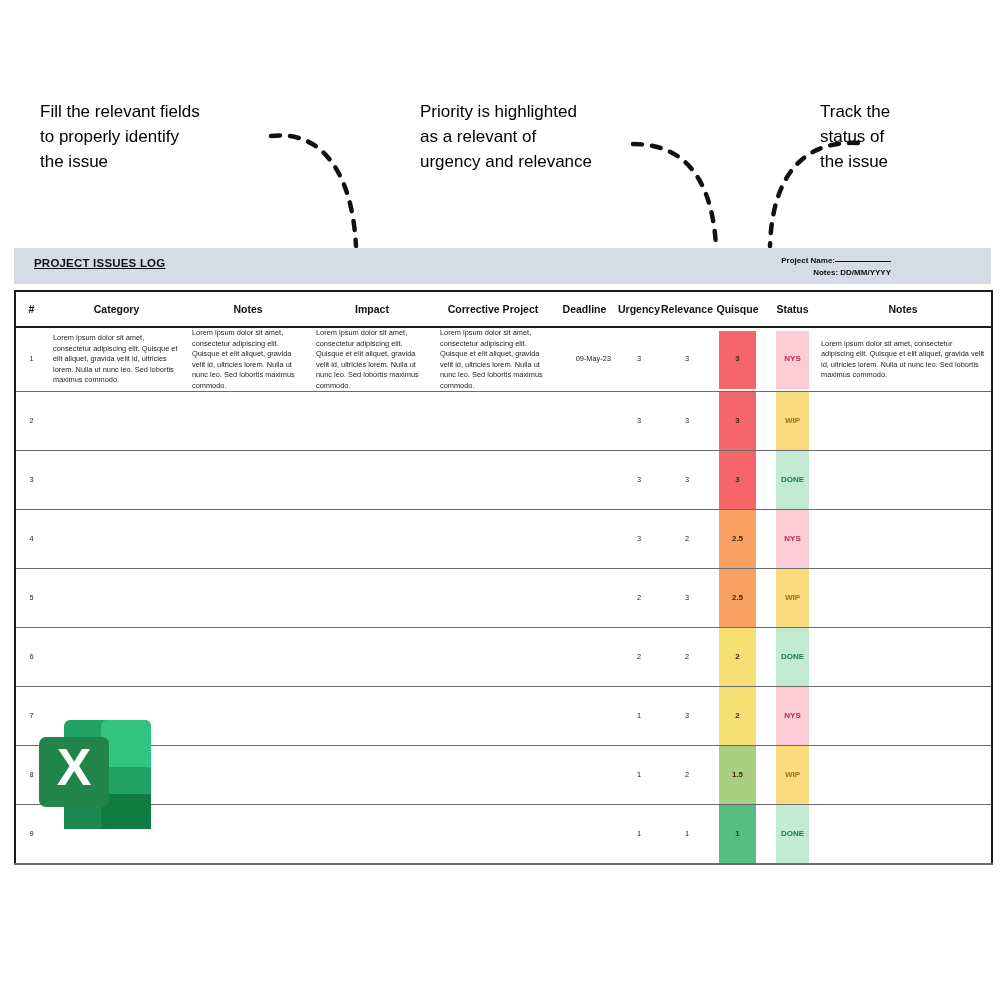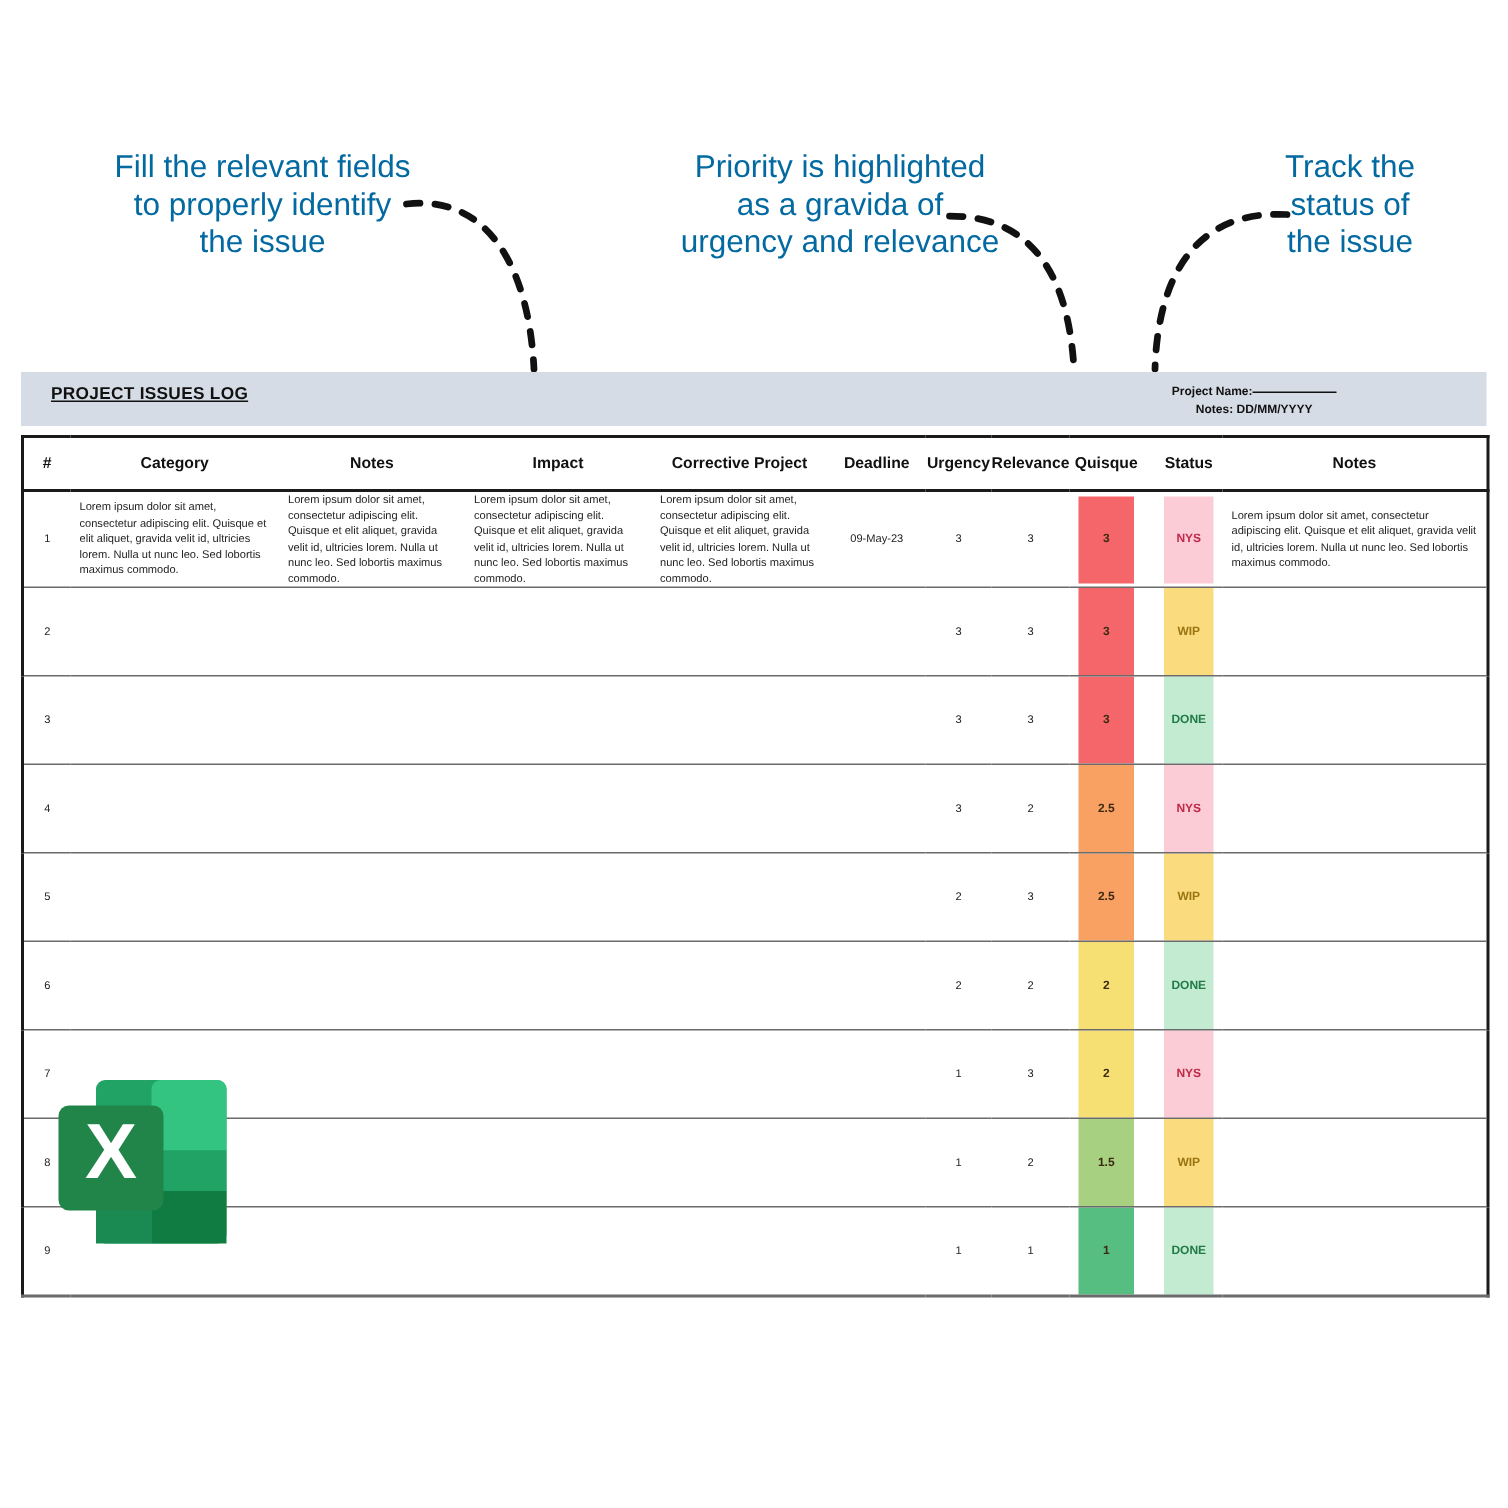--- a/index.html
+++ b/index.html
@@ -12,23 +12,22 @@
     height: 1005px;
     position: relative;
     overflow: hidden;
     font-family: "Liberation Sans", sans-serif;
     -webkit-font-smoothing: antialiased;
   }
 
   
   .annot {
     position: absolute;
-    text-align: center;
-    color: #0369a1;
-    font-size: 21px;
+    color: #000000;
+    font-size: 17px;
     line-height: 25px;
     font-family: "Liberation Sans", sans-serif;
     white-space: pre-line;
   }
   #annot-fill-fields  { left: 40px;  top: 99px;  width: 270px; }
   #annot-priority     { left: 420px; top: 99px;  width: 280px; }
   #annot-status       { left: 820px; top: 99px;  width: 160px; }
 
   .arrow-svg {
     position: absolute;
@@ -56,21 +55,21 @@
     letter-spacing: 0.2px;
   }
   #banner-meta {
     position: absolute;
     right: 100px;
     top: 6px;
     font-size: 8px;
     font-weight: bold;
     color: #111;
     line-height: 11.5px;
-    text-align: center;
+    text-align: right;
   }
   .meta-line { white-space: nowrap; }
   .blank-line {
     display: inline-block;
     border-bottom: 1px solid #111;
     width: 56px;
     height: 7px;
     vertical-align: 1px;
   }
 
@@ -116,21 +115,21 @@
     height: 58px;
     line-height: 10.5px;
   }
   table#issues-table tbody tr td.c-edge-l { border-left: 2px solid #1b1b1b; }
   table#issues-table tbody tr td.c-edge-r { border-right: 2px solid #1b1b1b; }
   table#issues-table tbody tr:last-child td { border-bottom: 2px solid #6b6b6b; }
 
   td.c-num       { text-align: center; font-size: 7.4px; }
   td.c-text      { text-align: left; }
   td.c-center    { text-align: center; font-size: 8px; }
-  td.c-deadline  { text-align: center; font-size: 8px; }
+  td.c-deadline  { text-align: right; font-size: 8px; }
   td.c-notes     { text-align: left; }
 
   td.c-priority, td.c-status {
     text-align: center;
     font-size: 8px;
     font-weight: bold;
     padding: 0;
   }
   td.c-gap { padding: 0; }
 
@@ -155,21 +154,21 @@
   }
 </style>
 </head>
 <body>
 
 <div class="annot" id="annot-fill-fields">Fill the relevant fields
 to properly identify
 the issue</div>
 
 <div class="annot" id="annot-priority">Priority is highlighted
-as a gravida of
+as a relevant of
 urgency and relevance</div>
 
 <div class="annot" id="annot-status">Track the
 status of
 the issue</div>
 
 <svg class="arrow-svg" style="left:0;top:0;width:1005px;height:300px">
   <path d="M271,136 C320,130 352,170 356,246" fill="none" stroke="#111" stroke-width="4.5" stroke-dasharray="9 10" stroke-linecap="round"></path>
   <path d="M346,254 L357,273 L368,254 Z" fill="#111"></path>
 </svg>

